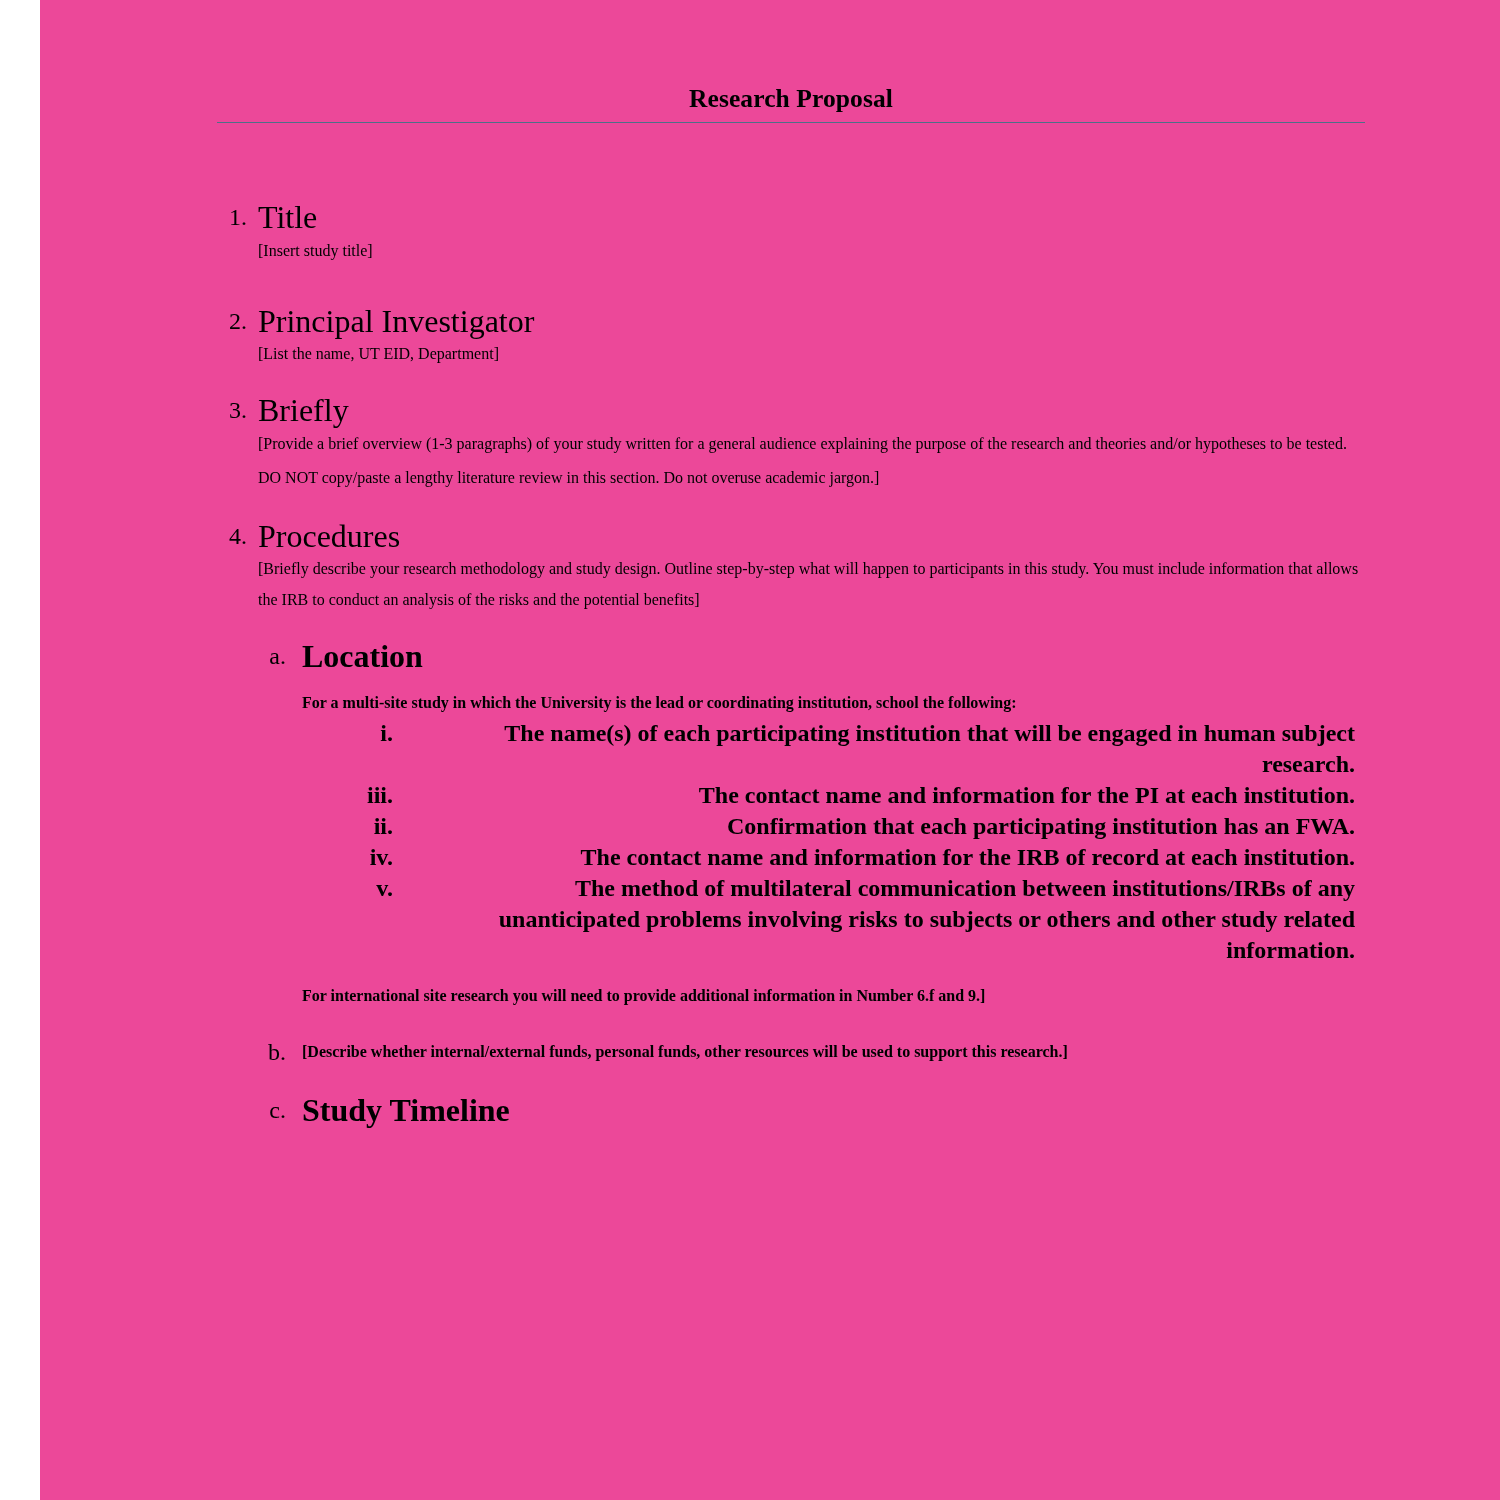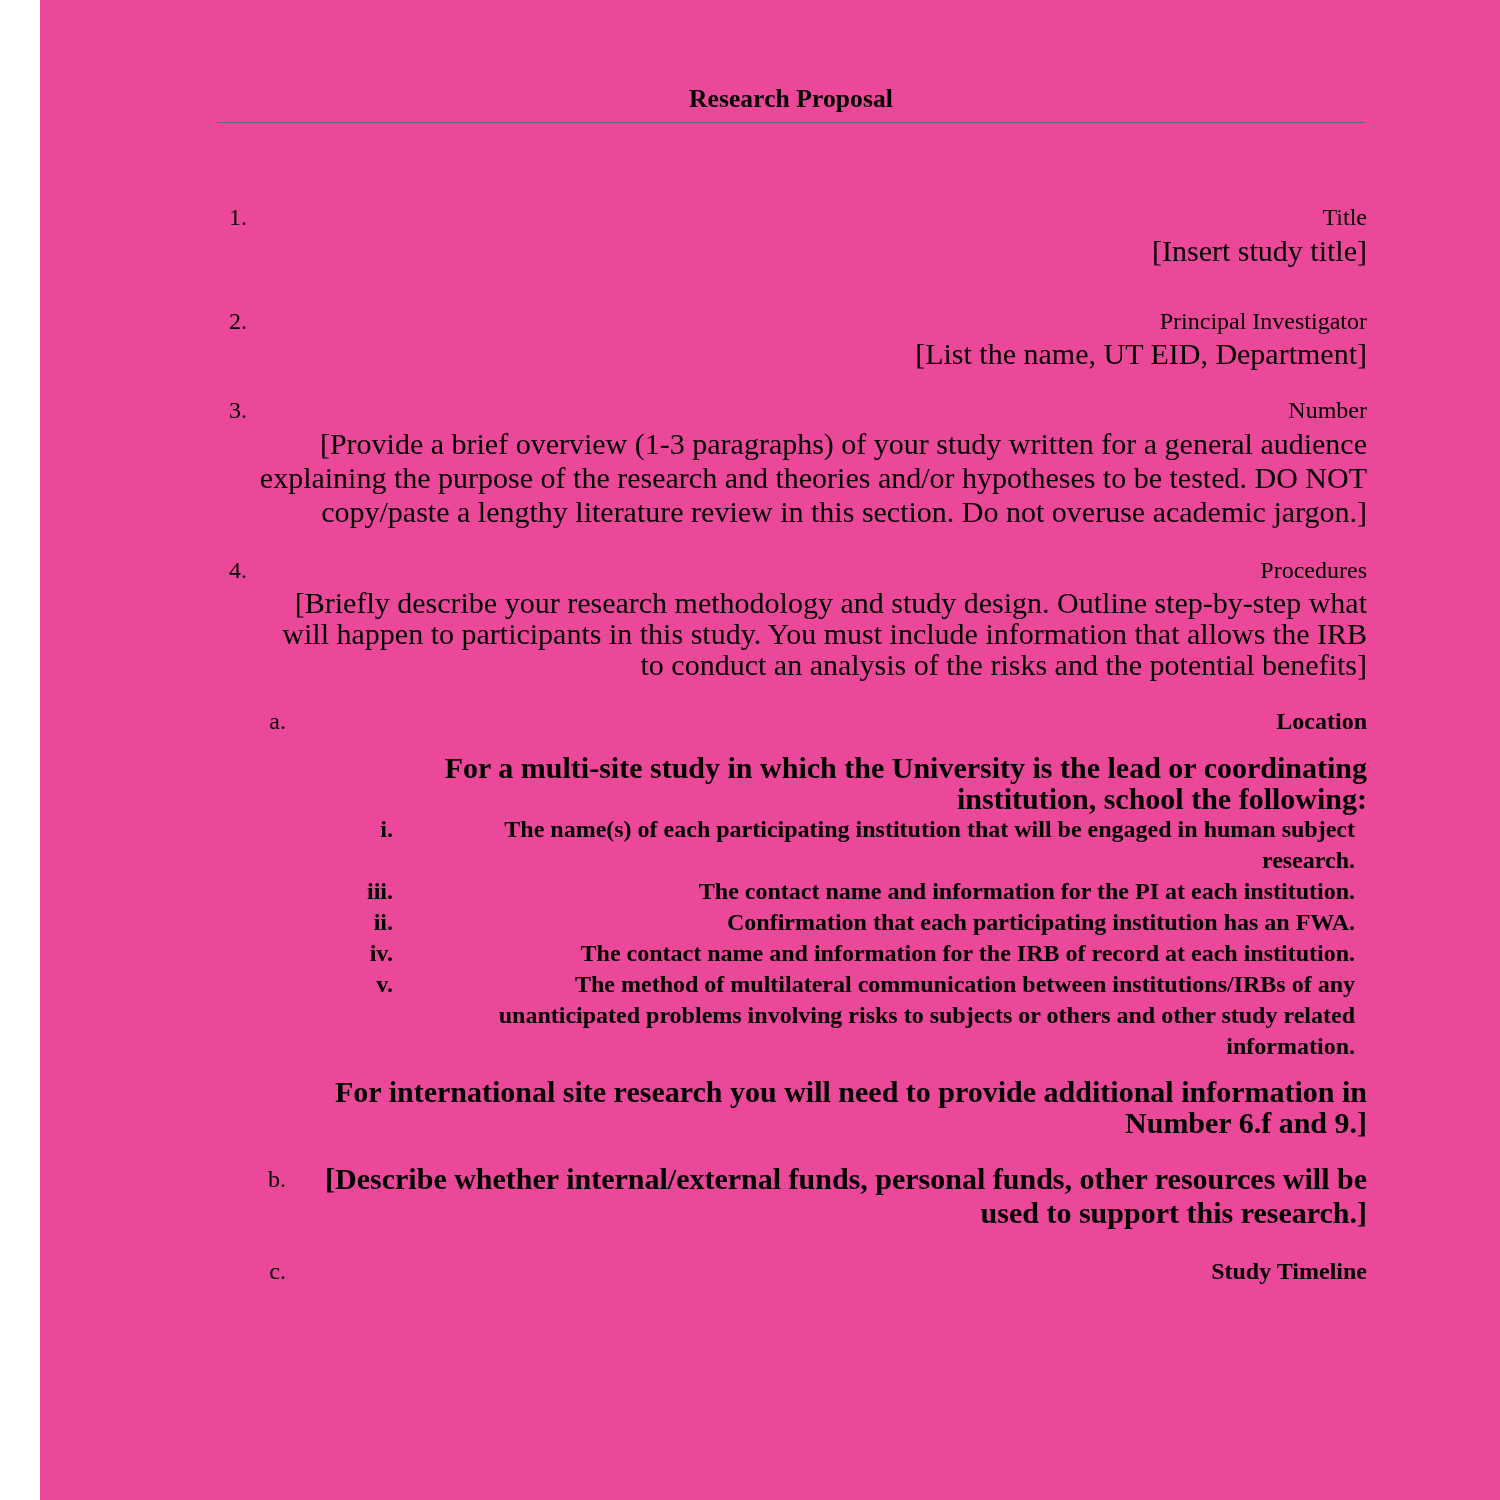--- a/index.html
+++ b/index.html
@@ -69,28 +69,27 @@
     font-size: 24px;
     line-height: 34px;
     white-space: nowrap;
   }
   .sec-content {
     margin-left: 41px;
     font-size: 24px;
     line-height: 34px;
   }
   .sec-heading {
-    font-size: 24px;
-    line-height: 34px;
-    text-align: right;
+    font-size: 32px;
+    line-height: 34px;
   }
   .sec-para {
-    font-size: 30px;
-    line-height: 34px;
-    text-align: right;
+    font-size: 16px;
+    line-height: 34px;
+    text-align: left;
   }
   .sec-para.tight {
     line-height: 31px;
   }
   .gap-lg { height: 36px; }
   .gap-md { height: 24px; }
   .gap-sm { height: 14px; }
 
   
   .subsection {
@@ -163,21 +162,21 @@
         <div class="sec-heading">Principal Investigator</div>
         <div class="sec-para tight">[List the name, UT EID, Department]</div>
       </div>
     </div>
 
     <div class="gap-md"></div>
 
     <div class="section">
       <div class="marker">3.</div>
       <div class="sec-content">
-        <div class="sec-heading">Number</div>
+        <div class="sec-heading">Briefly</div>
         <div class="sec-para">[Provide a brief overview (1-3 paragraphs) of your study written for a general audience explaining the purpose of the research and theories and/or hypotheses to be tested. DO NOT copy/paste a lengthy literature review in this section. Do not overuse academic jargon.]</div>
       </div>
     </div>
 
     <div class="gap-md"></div>
 
     <div class="section">
       <div class="marker">4.</div>
       <div class="sec-content">
         <div class="sec-heading">Procedures</div>

